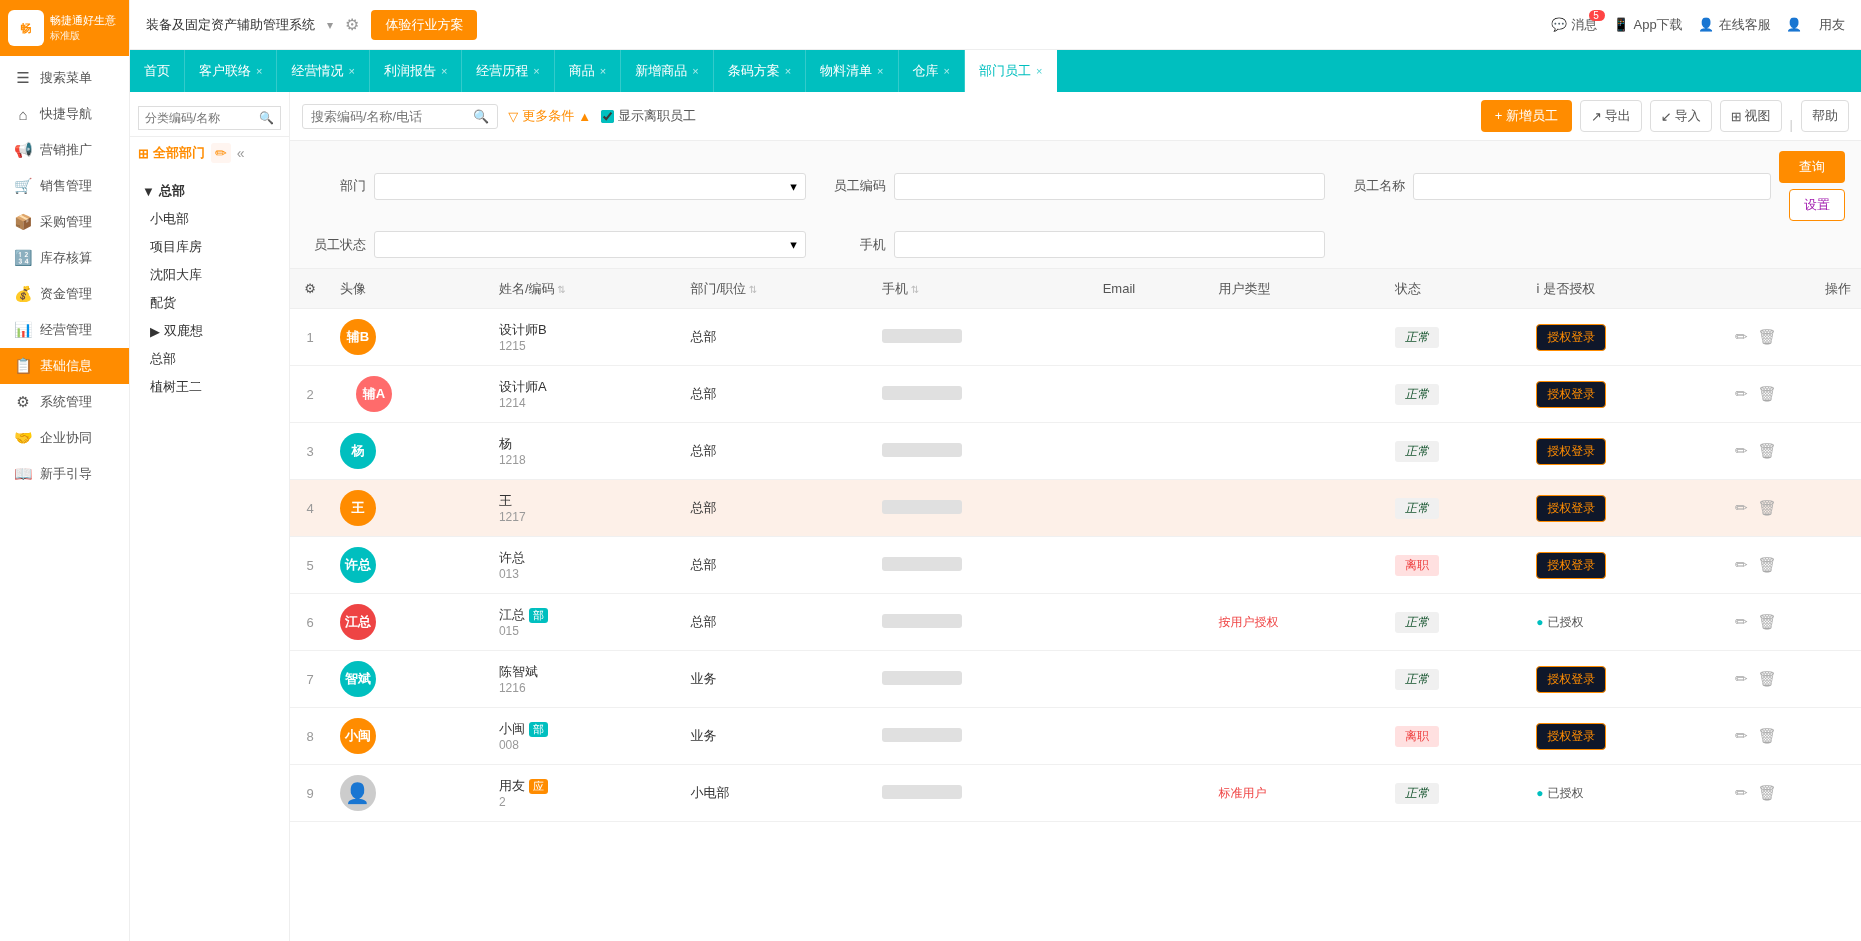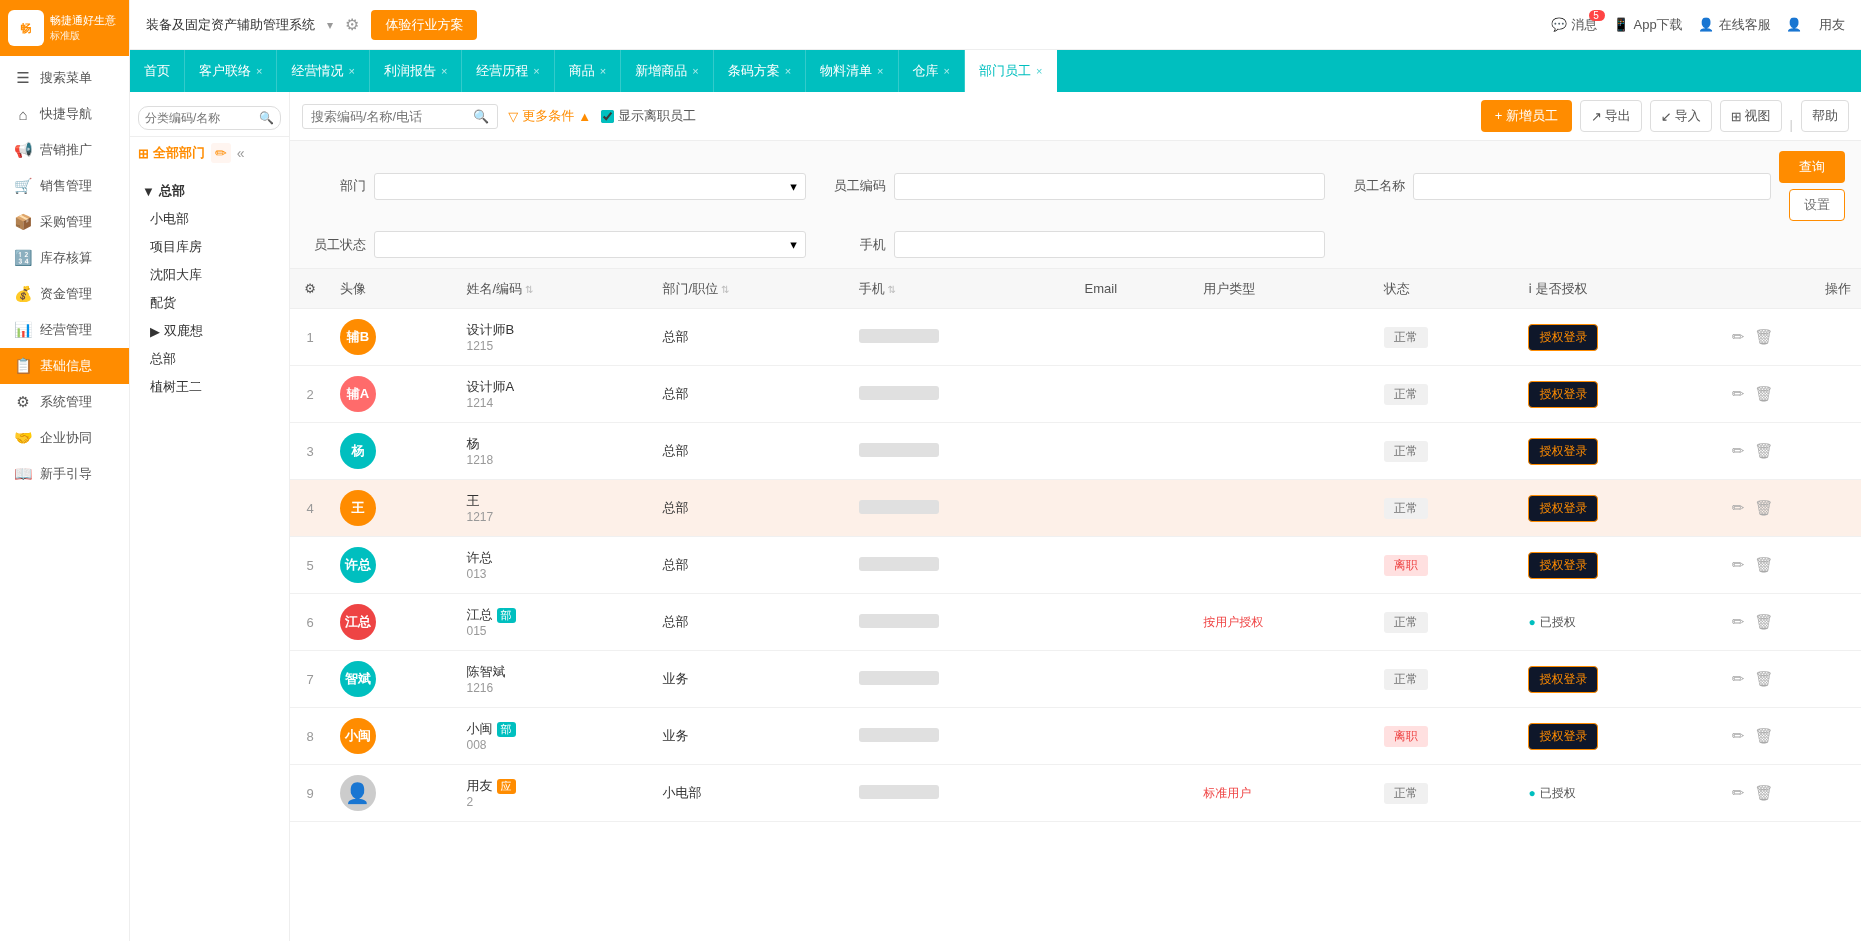--- a/index.html
+++ b/index.html
@@ -35,21 +35,21 @@
     .nav-tab { display: flex; align-items: center; padding: 0 14px; height: 100%; color: #fff; cursor: pointer; font-size: 13px; white-space: nowrap; gap: 5px; border-right: 1px solid rgba(255,255,255,0.2); }
     .nav-tab.active { background: #fff; color: #00bfbf; }
     .nav-tab .close-x { color: inherit; opacity: 0.7; font-size: 11px; }
 
     
     .content { flex: 1; display: flex; overflow: hidden; }
 
     
     .dept-panel { width: 160px; background: #fff; border-right: 1px solid #eee; overflow-y: auto; padding: 8px 0; flex-shrink: 0; }
     .dept-search { display: flex; align-items: center; padding: 6px 8px; border-bottom: 1px solid #eee; }
-    .dept-search input { border: 1px solid #ddd; border-radius: 10px; padding: 4px 6px; font-size: 12px; width: 100%; outline: none; }
+    .dept-search input { border: 1px solid #ddd; border-radius: 0; padding: 4px 6px; font-size: 12px; width: 100%; outline: none; }
     .dept-search .search-icon { margin-left: -22px; color: #999; font-size: 12px; }
     .dept-tree { padding: 8px 4px; }
     .dept-node { padding: 5px 8px; cursor: pointer; color: #333; font-size: 13px; border-radius: 3px; display: flex; align-items: center; gap: 4px; }
     .dept-node.level0 { font-weight: bold; }
     .dept-node.level1 { padding-left: 16px; }
     .dept-top-bar { display: flex; align-items: center; padding: 6px 8px; gap: 6px; }
     .dept-top-bar .all-dept { font-size: 13px; color: #ff8c00; font-weight: bold; display: flex; align-items: center; gap: 4px; }
     .dept-top-bar .dept-edit-icon { color: #ff8c00; font-size: 14px; cursor: pointer; background: #fff5f0; border-radius: 3px; padding: 2px 4px; }
     .dept-top-bar .dept-collapse { color: #999; cursor: pointer; font-size: 14px; }
 
@@ -68,36 +68,36 @@
     .btn-export { border: 1px solid #ddd; background: #fff; color: #555; border-radius: 4px; padding: 6px 10px; cursor: pointer; font-size: 13px; display: flex; align-items: center; gap: 3px; }
     .btn-view { border: 1px solid #ddd; background: #fff; color: #555; border-radius: 4px; padding: 6px 10px; cursor: pointer; font-size: 13px; display: flex; align-items: center; gap: 3px; }
 
     
     .adv-filter { padding: 10px 16px; background: #fafafa; border-bottom: 1px solid #eee; display: grid; grid-template-columns: 1fr 1fr 1fr; gap: 10px 20px; }
     .filter-row { display: flex; align-items: center; gap: 8px; }
     .filter-label { color: #555; font-size: 13px; white-space: nowrap; min-width: 60px; text-align: right; }
     .filter-input { flex: 1; border: 1px solid #ddd; border-radius: 3px; padding: 5px 8px; font-size: 13px; outline: none; }
     .filter-select { flex: 1; border: 1px solid #ddd; border-radius: 3px; padding: 5px 8px; font-size: 13px; outline: none; background: #fff; cursor: pointer; display: flex; align-items: center; justify-content: space-between; }
     .btn-query { background: #ff8c00; color: #fff; border: none; border-radius: 4px; padding: 7px 20px; cursor: pointer; font-size: 13px; }
-    .btn-set { background: #fff; color: #737373; border: 1px solid #ff8c00; border-radius: 4px; padding: 6px 14px; cursor: pointer; font-size: 13px; }
+    .btn-set { background: #fff; color: #a21caf; border: 1px solid #ff8c00; border-radius: 4px; padding: 6px 14px; cursor: pointer; font-size: 13px; }
     .filter-btns { display: flex; flex-direction: column; gap: 6px; align-items: flex-end; justify-content: center; }
 
     
     .emp-table { flex: 1; overflow-y: auto; }
     table { width: 100%; border-collapse: collapse; }
     thead th { background: #f7f7f7; padding: 10px 10px; text-align: left; font-size: 13px; color: #555; border-bottom: 1px solid #eee; white-space: nowrap; font-weight: normal; }
     tbody tr { border-bottom: 1px solid #f0f0f0; }
     tbody tr.highlighted { background: #fdf0e8; }
     tbody td { padding: 10px 10px; font-size: 13px; color: #333; vertical-align: middle; }
     .avatar { width: 36px; height: 36px; border-radius: 50%; display: flex; align-items: center; justify-content: center; color: #fff; font-size: 13px; font-weight: bold; flex-shrink: 0; }
     .name-code { display: flex; flex-direction: column; }
     .emp-name { color: #333; font-size: 13px; }
     .emp-code { color: #999; font-size: 12px; }
     .status-badge { display: inline-block; padding: 2px 10px; border-radius: 3px; font-size: 12px; }
-    .status-normal { background: #f0f0f0; color: #737373; }
+    .status-normal { background: #f0f0f0; color: #14532d; font-style: italic; }
     .status-resign { background: #ffe0e0; color: #e44; }
     .auth-btn { border: 1px solid #ff8c00; color: #ff8c00; background: #0f172a; border-radius: 4px; padding: 4px 10px; cursor: pointer; font-size: 12px; }
     .authorized { color: #555; font-size: 12px; display: flex; align-items: center; gap: 4px; }
     .authorized::before { content: "●"; color: #00bfbf; }
     .dept-badge { display: inline-block; background: #00bfbf; color: #fff; border-radius: 3px; padding: 0 4px; font-size: 11px; margin-left: 4px; }
     .action-icons { display: flex; gap: 10px; color: #aaa; }
     .action-icons span { cursor: pointer; font-size: 15px; }
     .blurred { background: #e0e0e0; border-radius: 3px; color: transparent; user-select: none; display: inline-block; min-width: 80px; height: 14px; }
 
     
@@ -407,21 +407,21 @@
     <td>
       <div class="action-icons">
         <span title="编辑">✏</span>
         <span title="删除">🗑</span>
       </div>
     </td>
   </tr>
               <tr>
     <td style="text-align:center;color:#999;">2</td>
     <td>
-                  <div class="avatar" style="background:#ff6b6b;">辅A</div>
+                  <div class="avatar" style="background:#ff6b6b;margin-left:16px;">辅A</div>
                 </td>
     <td>
       <div class="name-code">
         <span class="emp-name">设计师A</span>
         <span class="emp-code">1214</span>
       </div>
     </td>
     <td>总部</td>
     <td>
       <span class="blurred" style="background:#e0e0e0;display:inline-block;width:80px;height:14px;border-radius:3px;"></span>

